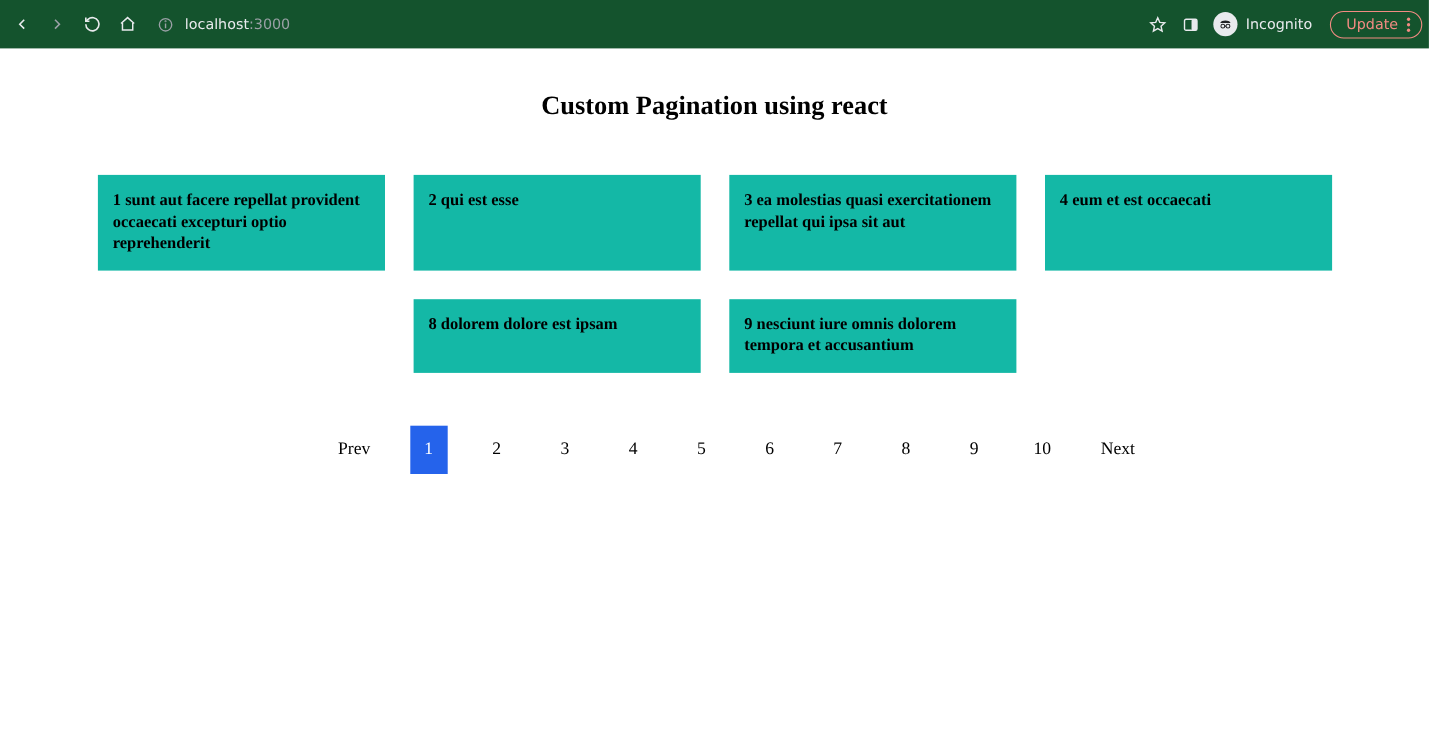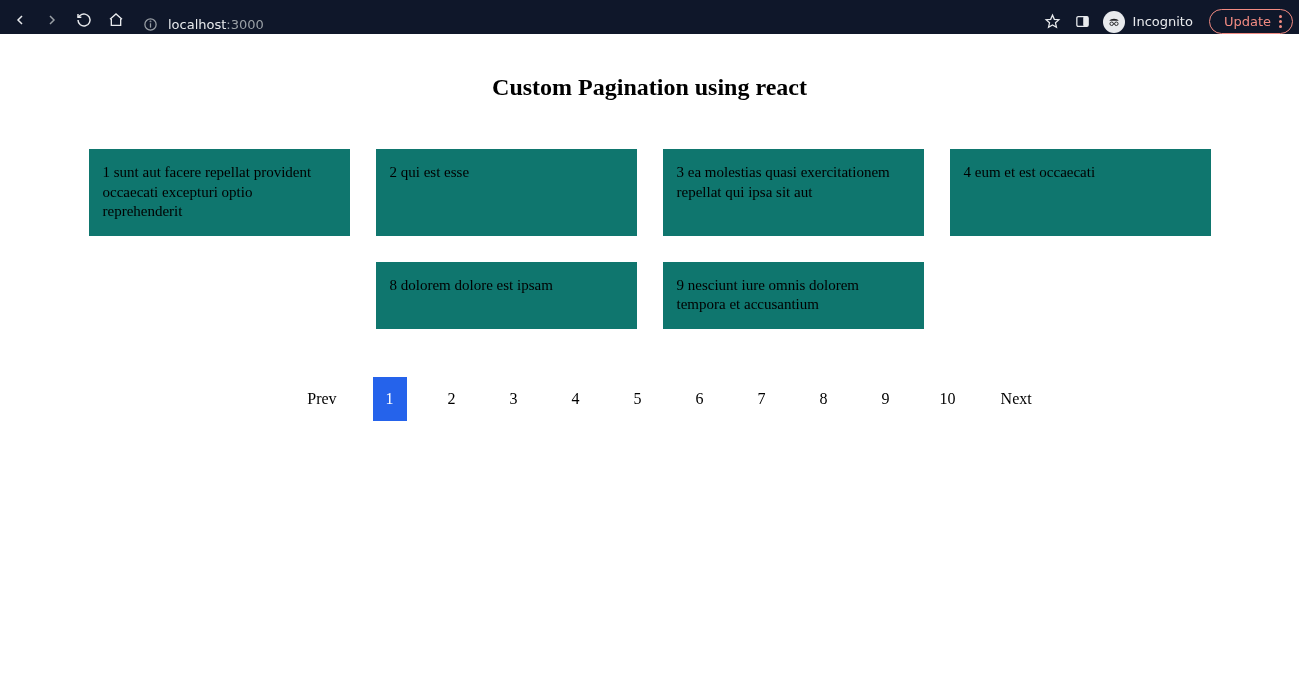--- a/index.html
+++ b/index.html
@@ -3,24 +3,24 @@
   <meta charset="utf-8">
   <style>
     * { margin: 0; padding: 0; box-sizing: border-box; }
     body {
       font-family: "Liberation Serif", "Times New Roman", Times, serif;
       background: #fff;
       width: 1299px;
     }
     
     .chrome {
-      background: #0f172a;
-      height: 34px;
-      display: flex;
-      align-items: flex-end;
+      background: #14532d;
+      height: 44px;
+      display: flex;
+      align-items: center;
       padding: 0 6px;
       gap: 4px;
     }
     .chrome .nav-btn {
       width: 28px;
       height: 28px;
       display: flex;
       align-items: center;
       justify-content: center;
       color: #9aa0a6;
@@ -85,23 +85,23 @@
     .grid {
       display: flex;
       flex-wrap: wrap;
       justify-content: center;
       gap: 26px 26px;
       max-width: 1180px;
       margin: 0 auto;
     }
     .card {
       width: 261px;
-      background: #0f766e;
+      background: #14b8a6;
       padding: 14px 14px;
-      font-weight: normal;
+      font-weight: bold;
       font-size: 15px;
       line-height: 1.3;
       min-height: 40px;
     }
     .pagination-wrap {
       display: flex;
       justify-content: center;
       margin-top: 48px;
       padding-left: 40px;
     }

